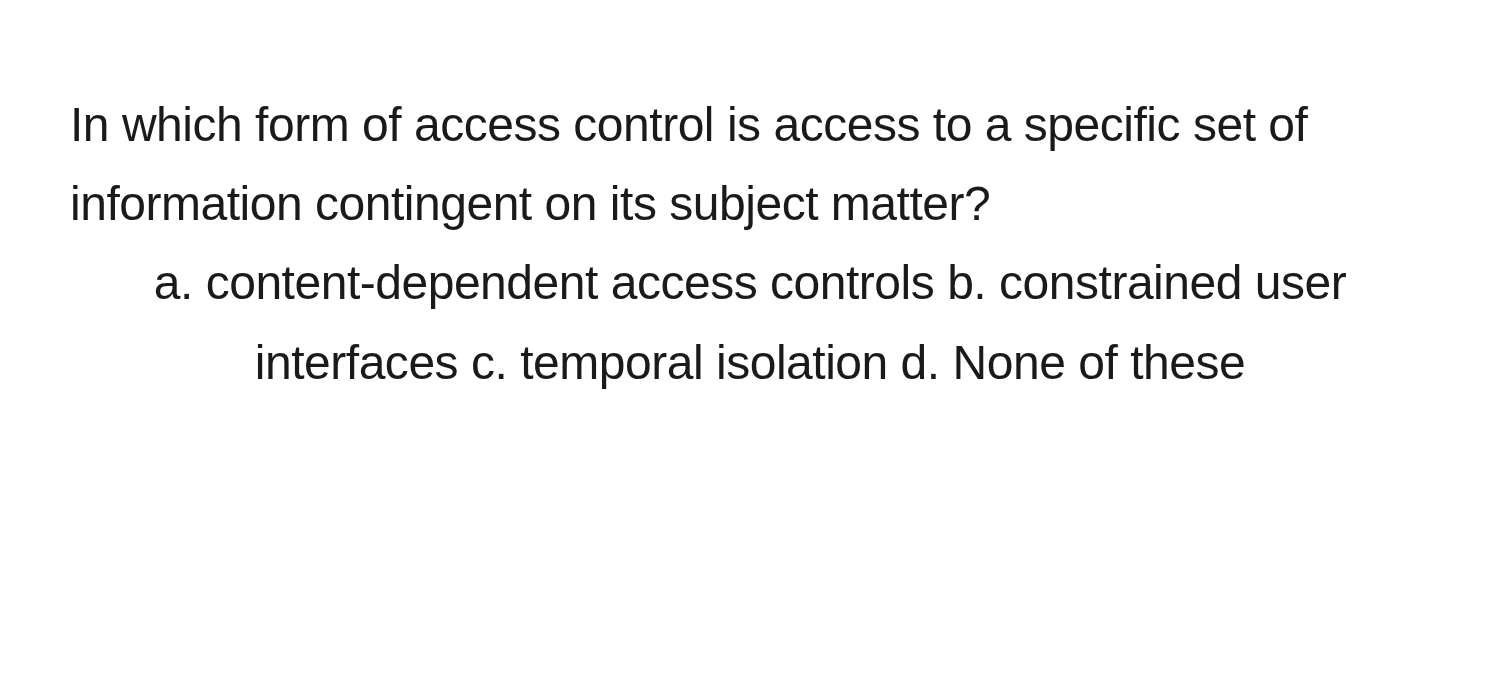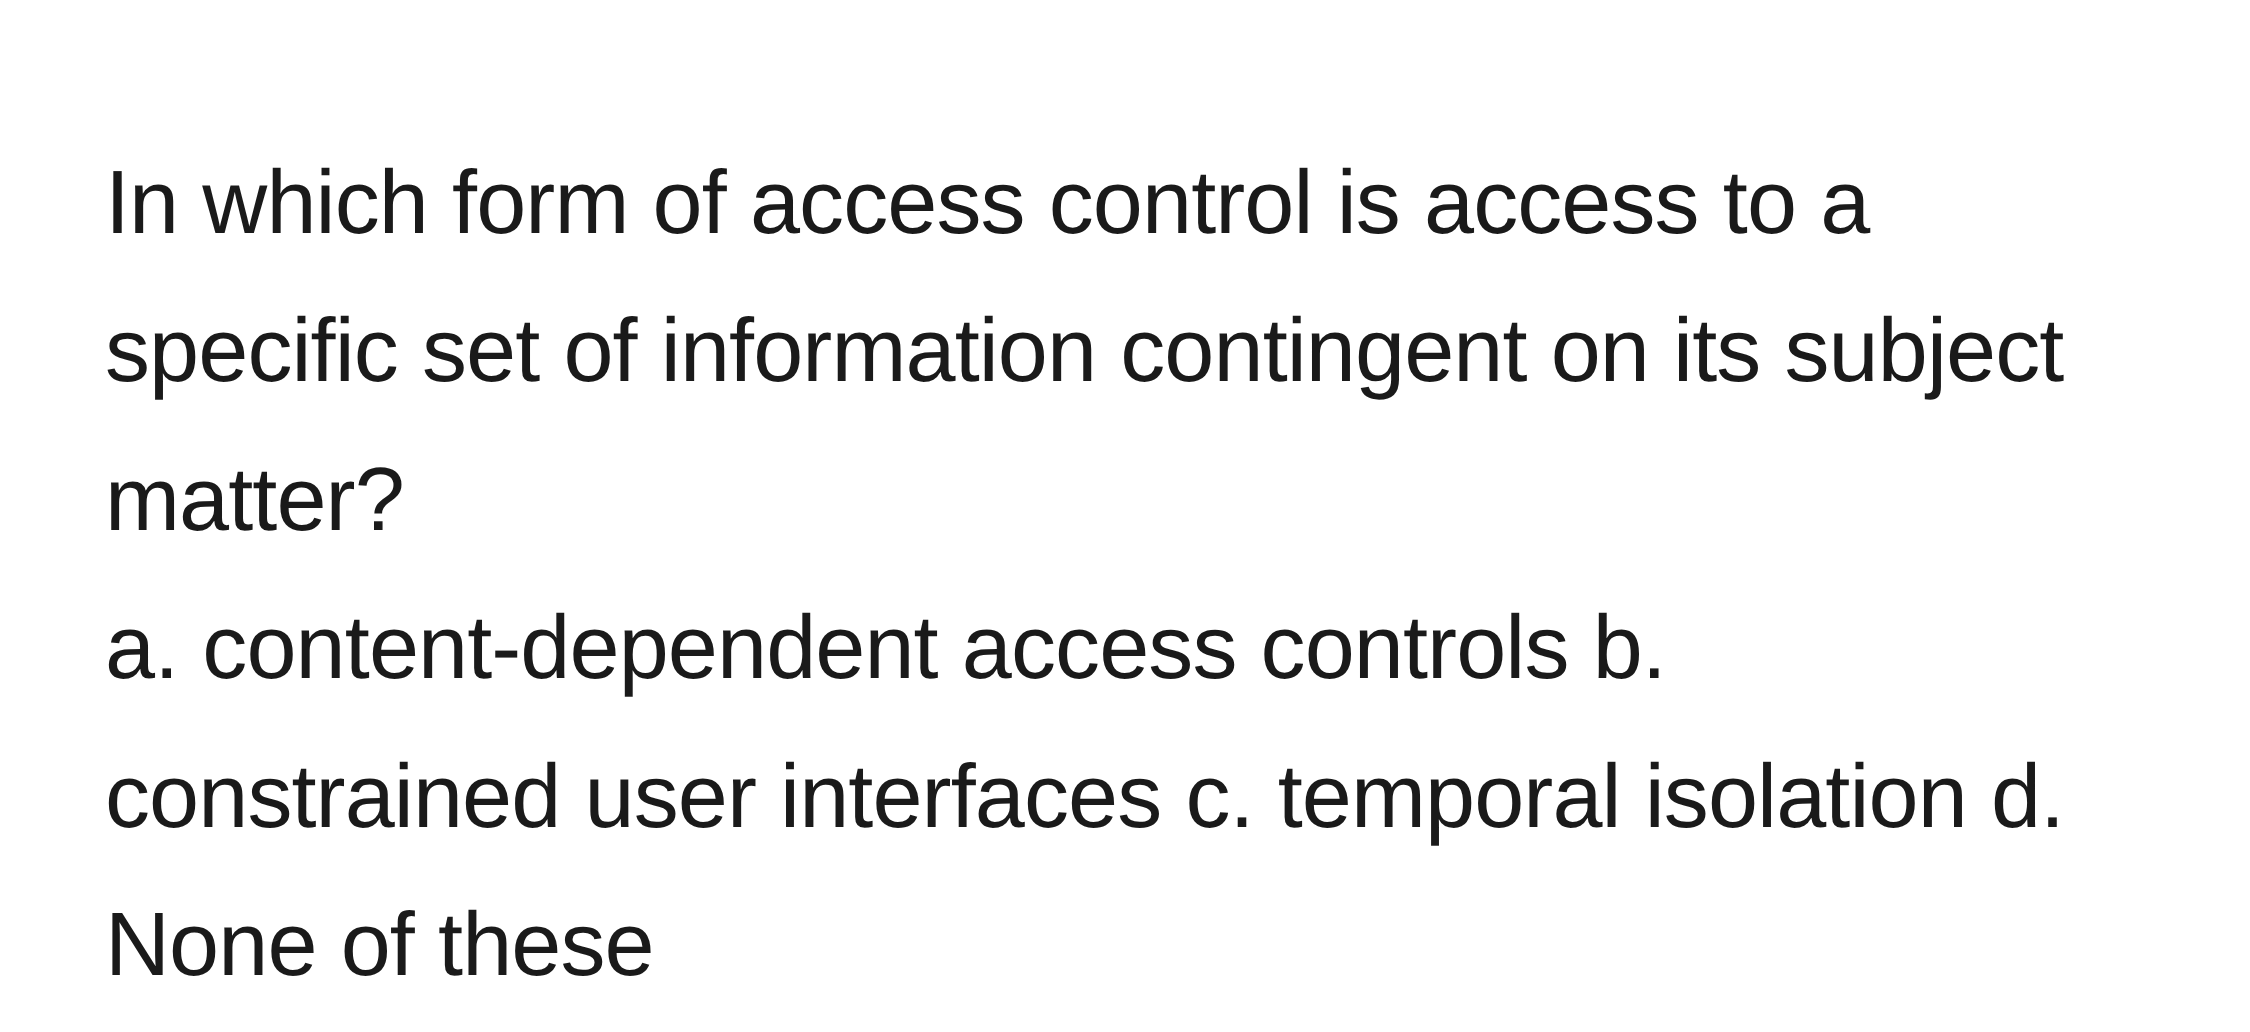--- a/index.html
+++ b/index.html
@@ -8,31 +8,32 @@
       box-sizing: border-box;
     }
     body {
       background: #ffffff;
       font-family: -apple-system, BlinkMacSystemFont, "Segoe UI", "Helvetica Neue", Arial, sans-serif;
       width: 1500px;
       height: 688px;
       padding: 85px 70px;
     }
     .question-block {
-      font-size: 60px;
+      font-size: 48px;
       line-height: 1.65;
       color: #1a1a1a;
       font-weight: 400;
       letter-spacing: -0.01em;
     }
     .question-text {
       display: block;
     }
     .answers-text {
       display: block;
+      text-align: center;
     }
   </style>
 </head>
 <body>
 
 <div class="question-block">
   <span class="question-text">In which form of access control is access to a specific set of information contingent on its subject matter?</span>
   <span class="answers-text">a. content-dependent access controls b. constrained user interfaces c. temporal isolation d. None of these</span>
 </div>
 

